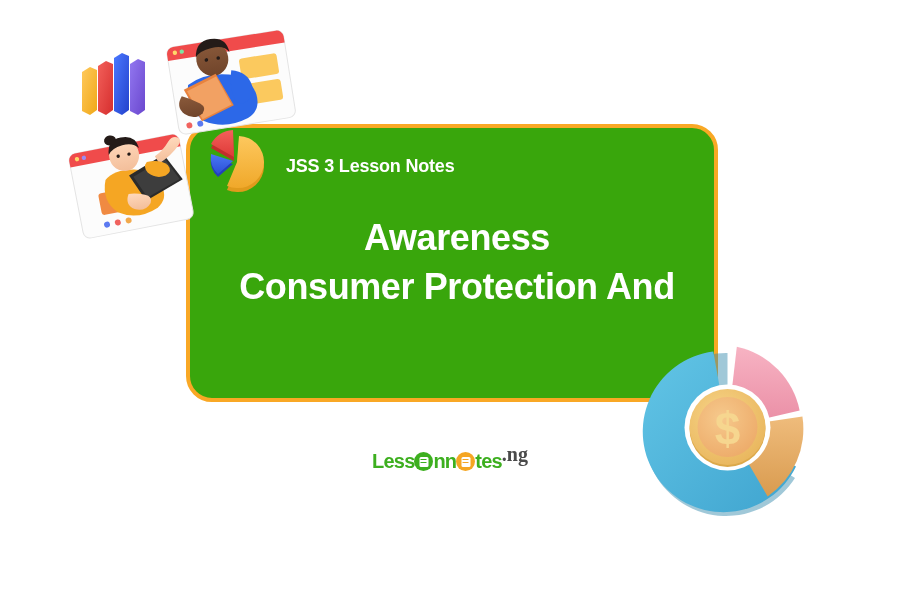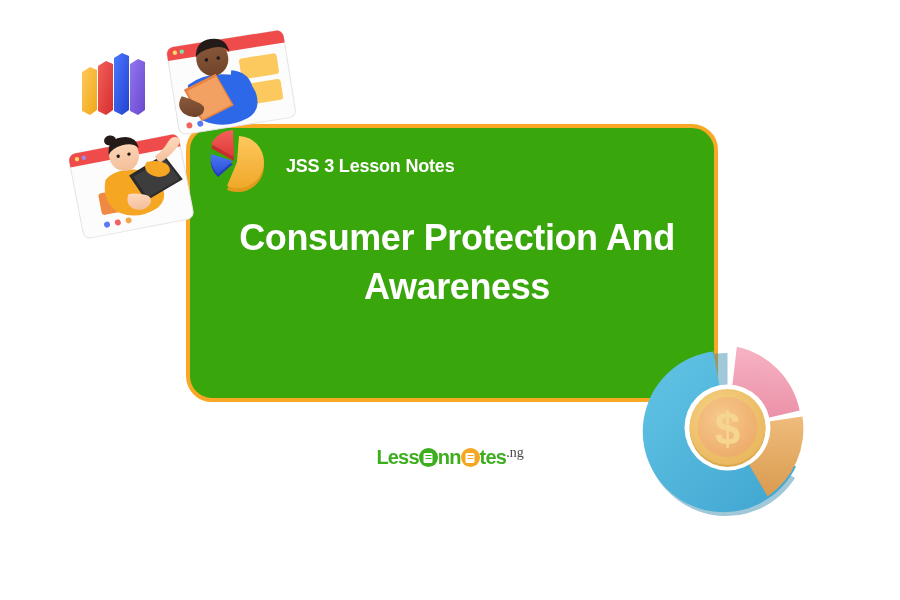--- a/index.html
+++ b/index.html
@@ -113,23 +113,23 @@
   }
   .logo-o .glyph:after{
     content:"";
     position:absolute;left:1.5px;top:2px;
     width:6px;height:1.4px;
     background:#3DAF1F;
     box-shadow:0 3px 0 #3DAF1F;
   }
   .logo-o.gold .glyph:after{background:#F5A623;box-shadow:0 3px 0 #F5A623;}
   .logo-suffix{
-    font-size:14px;
+    font-size:20px;
     color:#4a4a4a;
-    font-weight:normal;
+    font-weight:bold;
     vertical-align:baseline;
     font-family:"Liberation Serif", serif;
     letter-spacing:0;
   }
 </style>
 </head>
 <body>
 
 <div class="canvas">
 
@@ -214,22 +214,22 @@
         <path d="M60 168 q-6 10 3 16 q10 5 17 -3 q3 -6 -4 -9 q-9 -4 -16 -4 z" fill="url(#skinB)"></path>
         <path d="M96 144 q14 -6 22 -14 q5 -5 1 -8 q-5 -3 -10 2 q-7 8 -16 12 z" fill="url(#skinB)"></path>
         <path d="M84 140 q14 0 20 7 q4 7 -4 10 q-10 2 -17 -6 q-4 -7 1 -11 z" fill="#F5A623"></path>
       </g>
     </svg>
   </div>
 
   <div class="lesson-card">
     <div class="card-eyebrow">JSS 3 Lesson Notes</div>
     <div class="card-title">
+      <span style="display: block;">Awareness</span>
       <span style="display: block;">Consumer Protection And</span>
-      <span style="display: block;">Awareness</span>
     </div>
   </div>
 
   <div class="mini-pie">
     <svg viewBox="0 0 66 70" width="66" height="70">
       <defs>
         <linearGradient id="mpY" x1="0" y1="0" x2="0" y2="1">
           <stop offset="0" stop-color="#FCC košt"></stop>
           </linearGradient>
         <linearGradient id="mpYellow" x1="0" y1="0" x2="0" y2="1">

